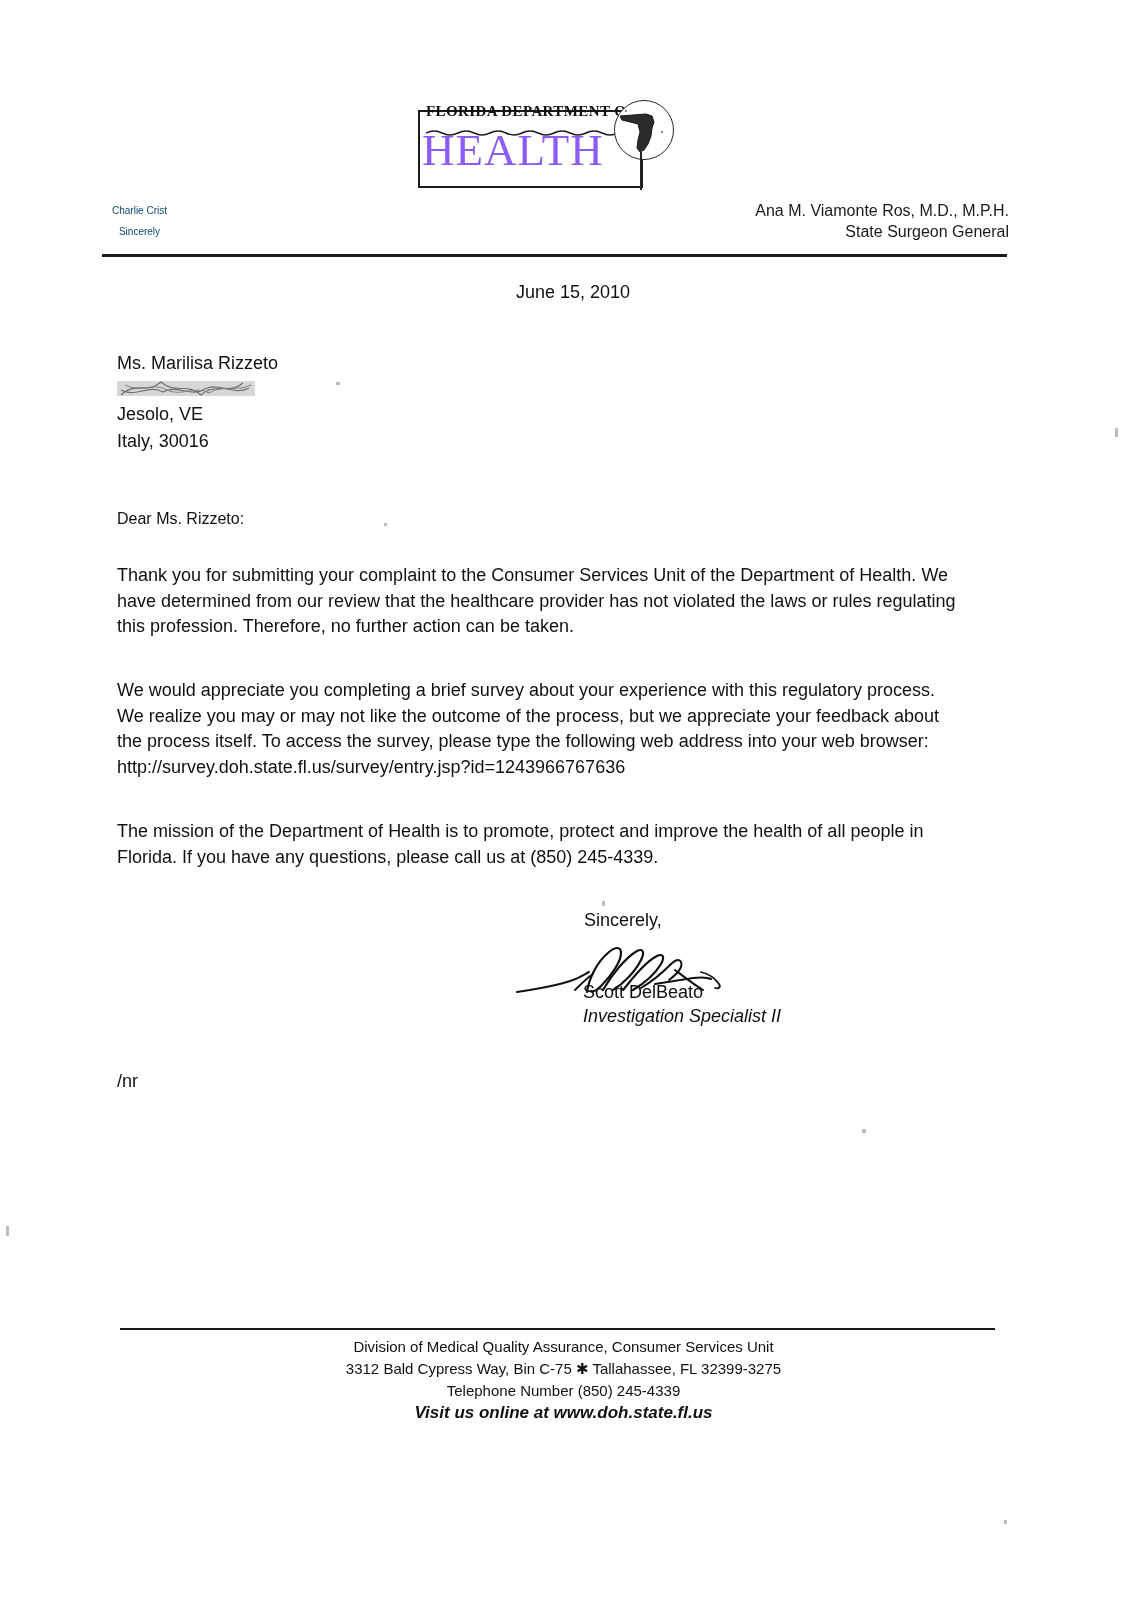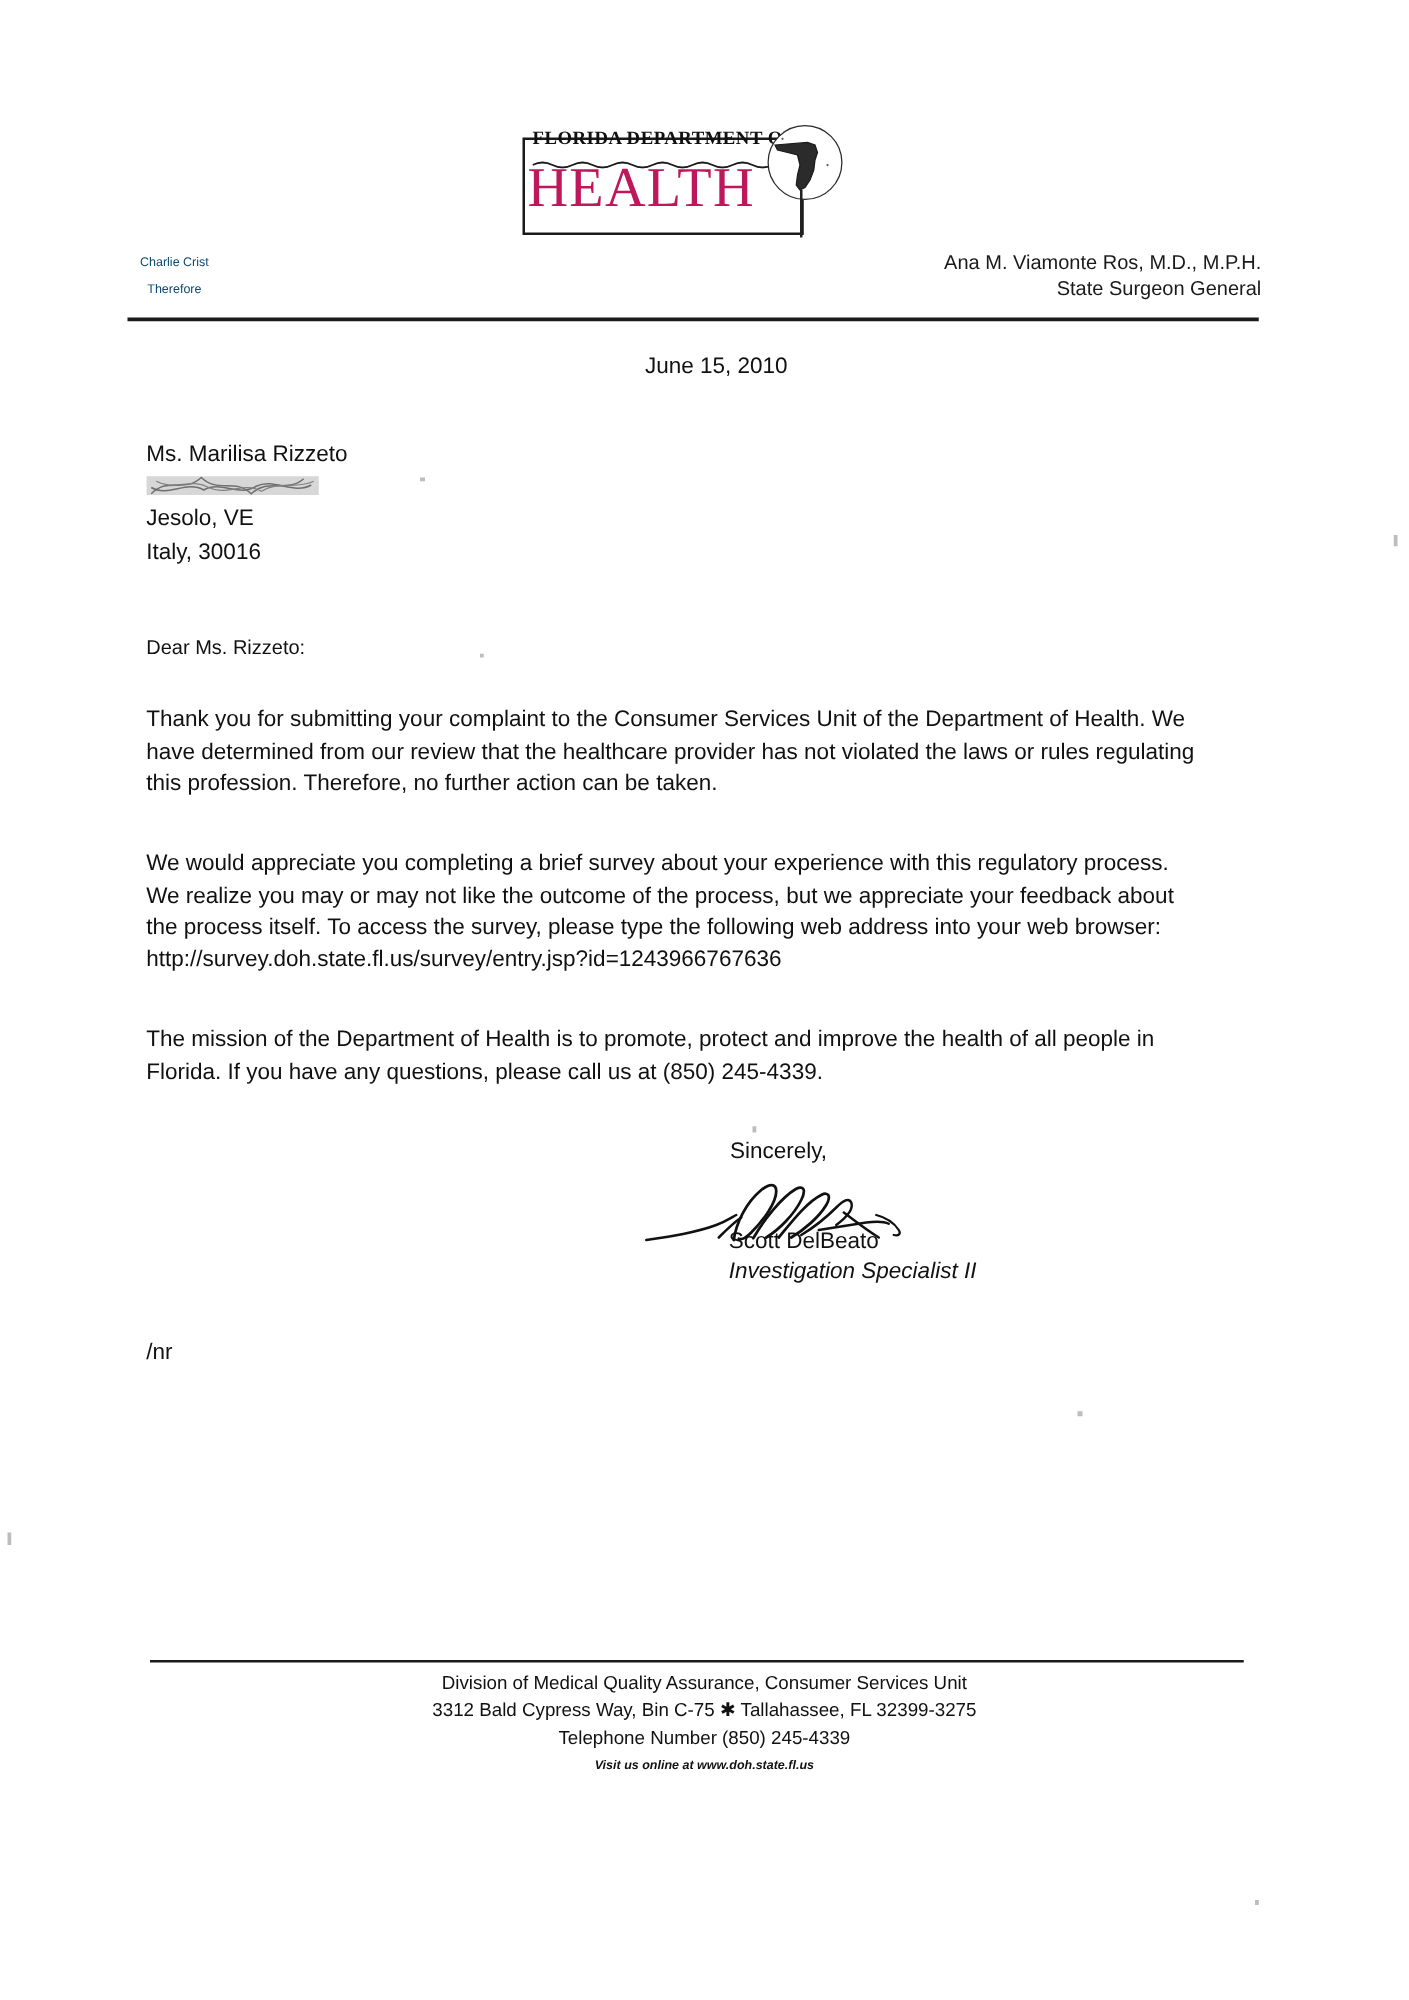--- a/index.html
+++ b/index.html
@@ -60,21 +60,21 @@
     position: absolute;
     left: 4px;
     top: 24px;
     width: 220px;
     font-family: "Liberation Serif", serif;
     font-size: 45px;
     font-weight: 400;
     letter-spacing: 1px;
     line-height: 52px;
     white-space: nowrap;
-    color: #be185d;
+    color: #8b5cf6;
   }
   .logo-circle {
     position: absolute;
     left: 196px;
     top: 0px;
     width: 58px;
     height: 58px;
     border: 1.5px solid #2a2a2a;
     border-radius: 50%;
     background: #fff;
@@ -232,21 +232,21 @@
     top: 1336px;
     width: 1127px;
     text-align: center;
     font-size: 15px;
     line-height: 22px;
     color: #111;
   }
   .footer .italic {
     font-style: italic;
     font-weight: 600;
-    font-size: 10px;
+    font-size: 17px;
   }
   .footer-line { display: block; }
 
   
   .speck {
     position: absolute;
     background: #bdbdbd;
   }
 </style>
 </head>
@@ -269,21 +269,21 @@
         <path d="M2 14 L28 12 L34 14 L36 20 L34 26 L33 34 L30 42 L26 48 L22 50 L19 46 L20 38 L22 30 L20 22 L12 20 L4 18 Z" fill="#2b2b2b" stroke="#1a1a1a" stroke-width="1"></path>
         <circle cx="8" cy="9" r="0.9" fill="#555"></circle>
         <circle cx="44" cy="30" r="0.9" fill="#555"></circle>
       </svg>
     </div>
     <div class="logo-stem"></div>
   </div>
 
   <div class="official-left">
     <div>Charlie Crist</div>
-    <div>Therefore</div>
+    <div>Sincerely</div>
   </div>
 
   <div class="official-right">
     <div>Ana M. Viamonte Ros, M.D., M.P.H.</div>
     <div>State Surgeon General</div>
   </div>
 
   <div class="rule-top"></div>
 
   <div class="date">June 15, 2010</div>

